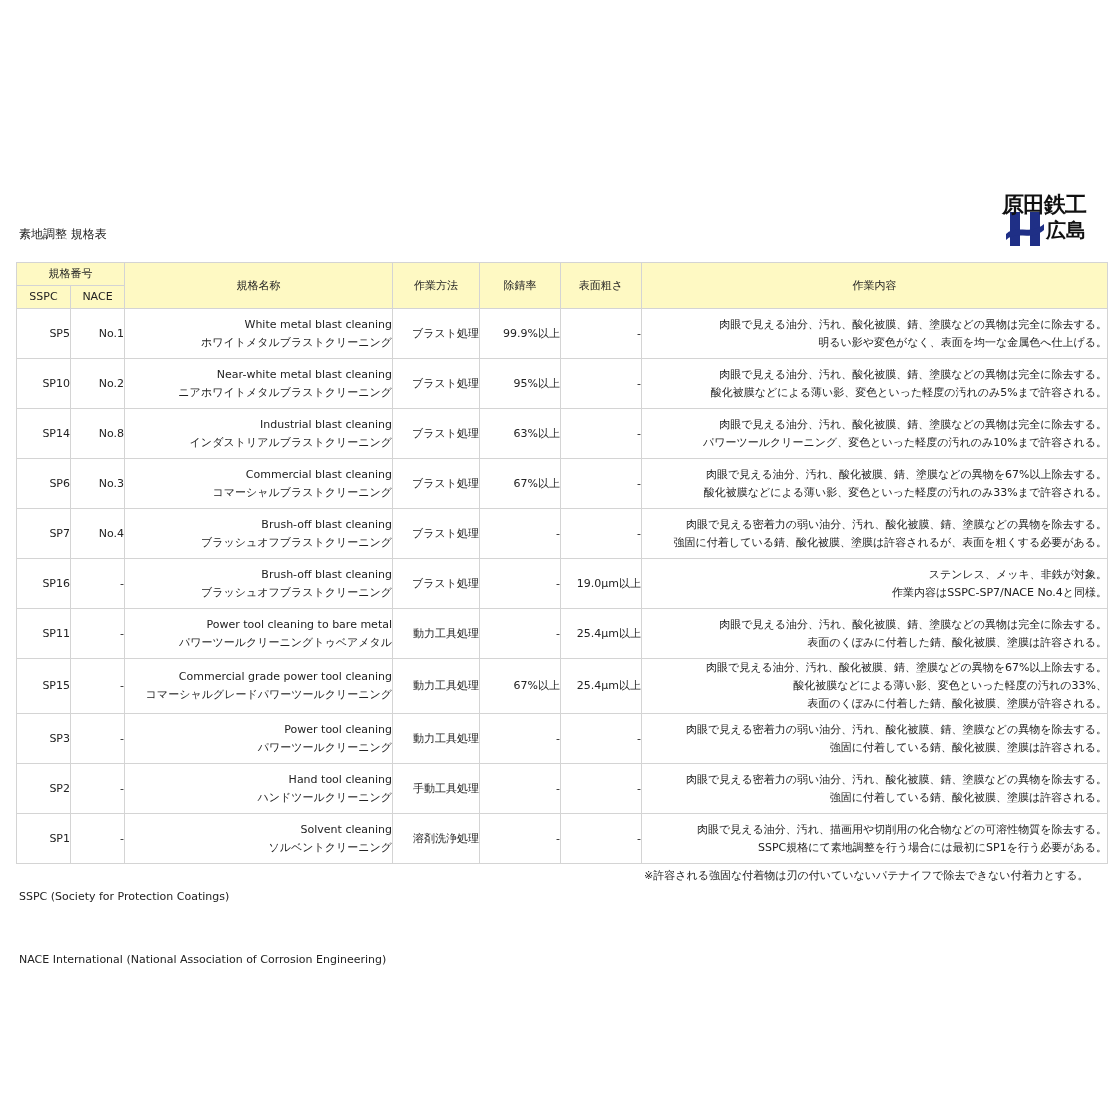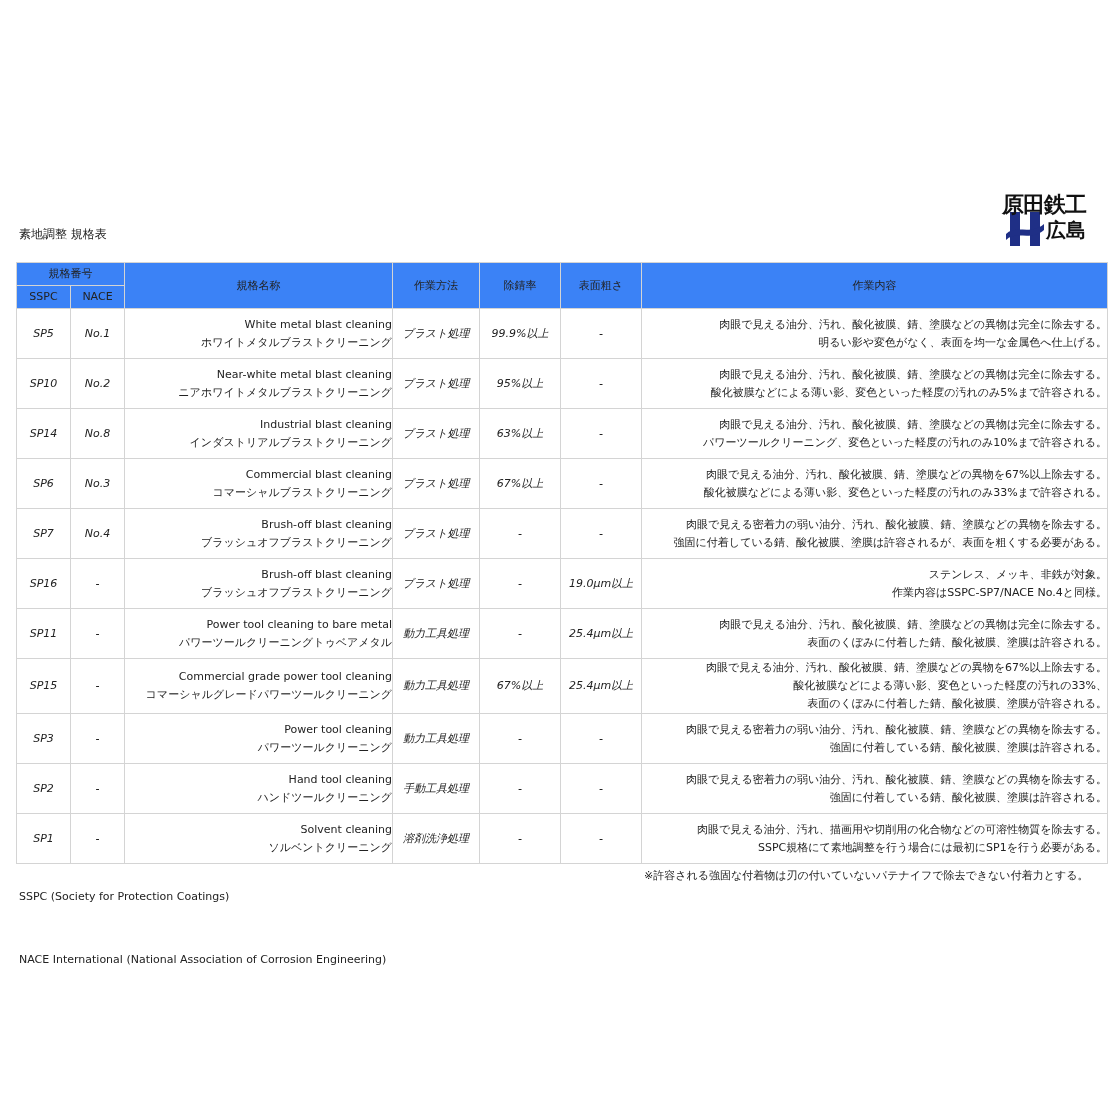--- a/index.html
+++ b/index.html
@@ -24,26 +24,26 @@
     color: #111; line-height: 24px; white-space: nowrap;
   }
   table.spec {
     position: absolute; left: 16px; top: 262px; width: 1092px;
     border-collapse: collapse; table-layout: fixed;
   }
   table.spec th, table.spec td {
     border: 1px solid #d4d4d4; padding: 0; font-size: 11px; line-height: 18px;
   }
   table.spec th {
-    background: #3b82f6; font-weight: normal; color: #222;
+    background: #fef9c3; font-weight: normal; color: #222;
   }
   table.spec thead tr.r1 th { height: 22px; }
   table.spec thead tr.r2 th { height: 22px; }
   table.spec tbody td { height: 49px; }
-  td.c { text-align: center; font-style: italic; }
+  td.c { text-align: right; }
   td.l { text-align: right; padding-left: 2px; }
   .line { display: block; white-space: nowrap; }
   .footnote {
     position: absolute; left: 644px; top: 868px; font-size: 11px; white-space: nowrap;
   }
   .legend1 { position: absolute; left: 19px; top: 890px; font-size: 11px; }
   .legend2 { position: absolute; left: 19px; top: 953px; font-size: 11px; }
 </style>
 </head>
 <body>

